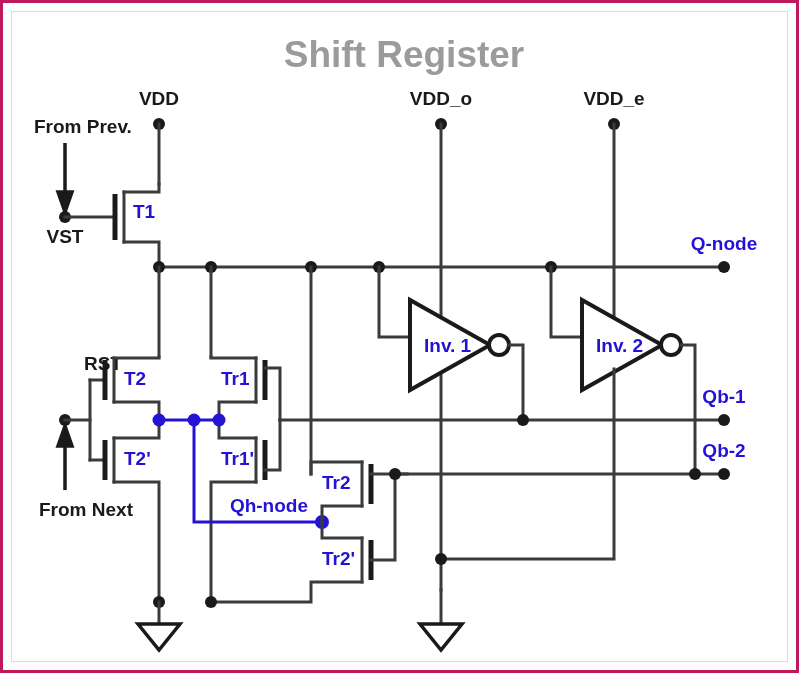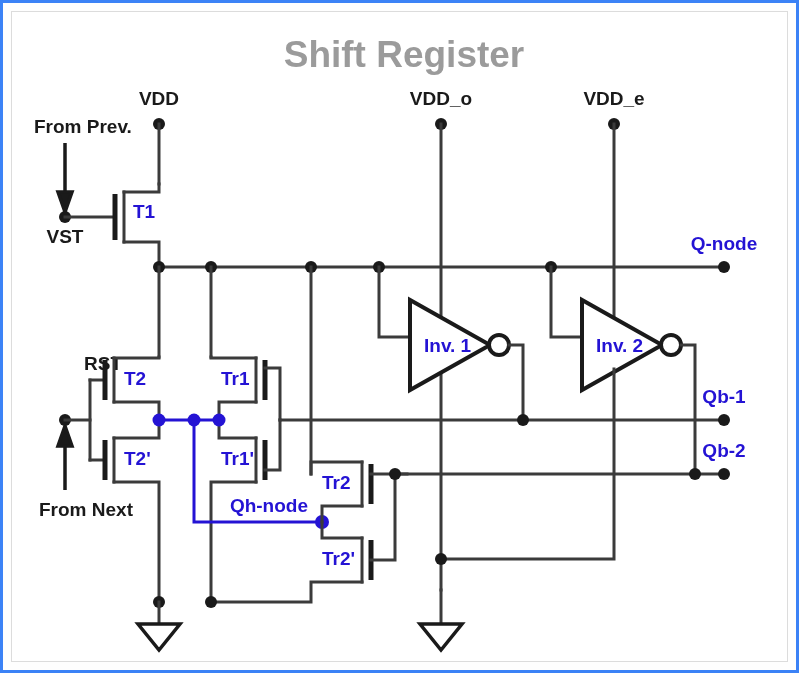--- a/index.html
+++ b/index.html
@@ -1,18 +1,18 @@
 <!DOCTYPE html>
 <html><head>
 <meta charset="utf-8">
 <style>
   html,body{margin:0;padding:0;background:#ffffff;}
   body{width:799px;height:673px;font-family:"Liberation Sans",sans-serif;}
   #frame{position:relative;width:799px;height:673px;box-sizing:border-box;
-         border:3px solid #3b82f6;background:#fefefe;}
+         border:3px solid #be185d;background:#fefefe;}
   #inner{position:absolute;left:8px;top:8px;right:8px;bottom:8px;
          border:1px solid #dcdcdc;background:#ffffff;}
   svg{position:absolute;left:0;top:0;}
   .wire{stroke:#3b3b3b;stroke-width:3;fill:none;stroke-linecap:square;}
   .bluewire{stroke:#2413d4;stroke-width:3;fill:none;stroke-linecap:square;}
   .gate{stroke:#1a1a1a;stroke-width:5;fill:none;stroke-linecap:butt;}
   .devbody{stroke:#3b3b3b;stroke-width:3;fill:none;stroke-linecap:square;}
   .dot{fill:#1a1a1a;}
   .bdot{fill:#2413d4;}
   .invtri{stroke:#1a1a1a;stroke-width:4;fill:#ffffff;stroke-linejoin:miter;}

